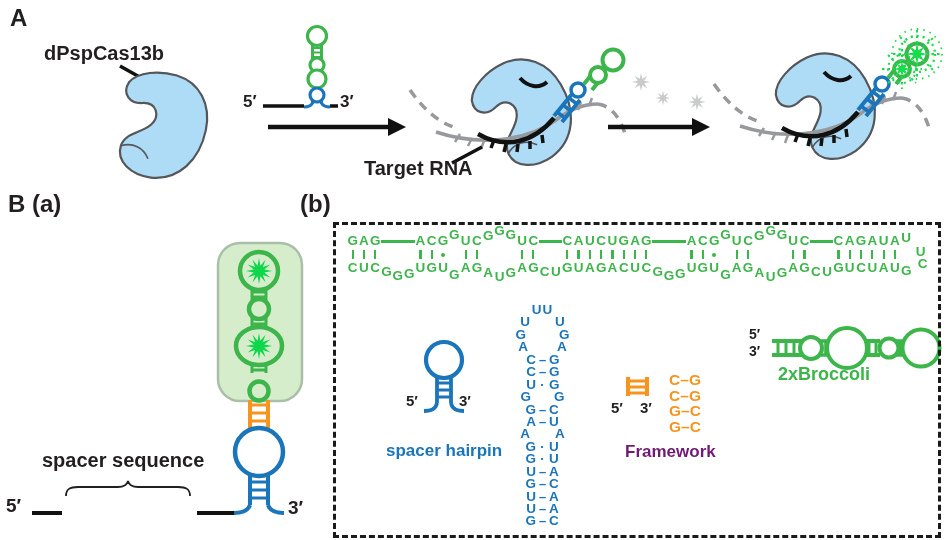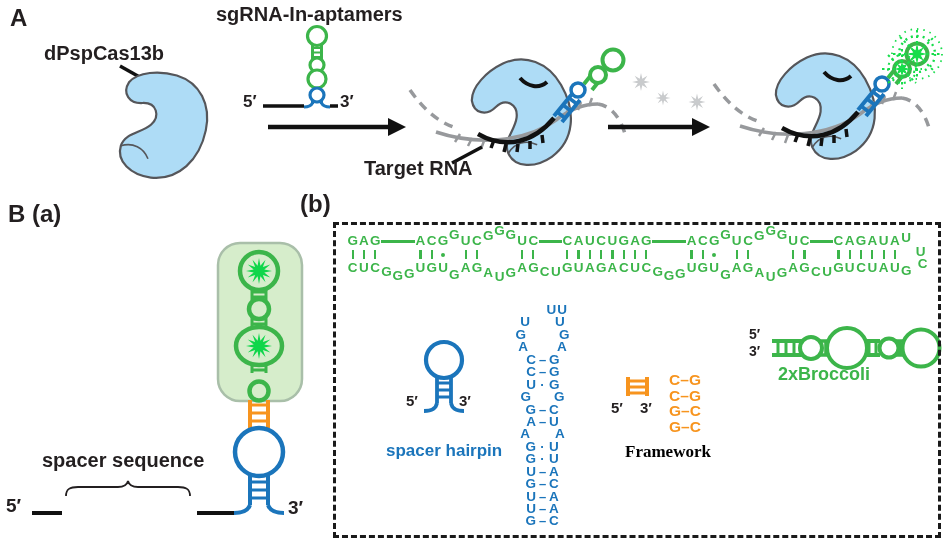--- a/index.html
+++ b/index.html
@@ -7,39 +7,39 @@
        font-family:"Liberation Sans","DejaVu Sans",sans-serif;font-weight:bold;color:#231f20;}
   .abs{position:absolute;white-space:nowrap;}
   #art{position:absolute;left:0;top:0;pointer-events:none;}
   
   .panel-lab{font-size:24px;}
   .lab20{font-size:20px;}
   .lab19{font-size:19px;}
   .lab17{font-size:17px;}
   .lab15{font-size:15px;}
   .lab14{font-size:14px;}
-  .blue{color:#1b75bb;} .green{color:#3cb54a;} .orange{color:#000000;font-family:Liberation Serif, serif;}
+  .blue{color:#1b75bb;} .green{color:#3cb54a;} .orange{color:#701a75;}
   
   #seq-units{position:absolute;left:347px;top:233px;display:flex;color:#3cb54a;}
   .sunit{width:11.3px;position:relative;display:flex;flex-direction:column;text-align:center;}
   .stop,.sbot{height:16px;line-height:16px;font-size:13.5px;display:block;}
   .smid{height:11px;display:flex;align-items:center;justify-content:center;}
   .sbar{width:2.2px;height:8.5px;background:#3cb54a;display:block;}
   .sdot{width:4px;height:4px;border-radius:50%;background:#3cb54a;display:block;}
   .sdash{position:absolute;left:-0.4px;right:-0.4px;top:7px;height:3.4px;background:#3cb54a;}
   .sloop{width:14px;}
   .sloop .la{position:absolute;left:4px;top:11px;font-size:13.5px;}
   .sloop .lb{position:absolute;left:6px;top:23px;font-size:13.5px;}
   
   #hp-rows{position:absolute;left:517px;top:304px;color:#1b75bb;font-size:13.5px;}
   .hp-row{display:flex;height:12.45px;line-height:12.45px;align-items:center;}
   .hp-l{width:19px;text-align:right;display:block;}
   .hp-m{width:13px;text-align:center;display:block;font-size:13px;}
   .hp-r{width:19px;text-align:left;display:block;}
-  .hp-arc{height:12.45px;line-height:12.45px;text-align:right;letter-spacing:1px;width:51px;}
+  .hp-arc{height:12.45px;line-height:12.45px;text-align:center;letter-spacing:1px;width:51px;}
   
   #fw-pairs{position:absolute;left:660px;top:372px;width:50px;color:#f7941e;
             font-size:15.5px;text-align:center;}
   #fw-pairs div{height:15.5px;line-height:15.5px;}
   
   #bbox{position:absolute;left:333px;top:222px;width:602px;height:310px;border:3.5px dashed #1a1a1a;}
 </style>
 </head>
 <body>
 
@@ -175,26 +175,25 @@
       <circle cx="847" cy="348" r="20" stroke-width="4" fill="#fff"></circle>
       <circle cx="889" cy="348" r="9.5" stroke-width="4" fill="#fff"></circle>
       <circle cx="921" cy="348" r="18.5" stroke-width="4" fill="#fff"></circle>
     </g>
   </svg>
 
   <div id="bbox"></div>
 
   <div class="abs panel-lab" style="left:10px;top:4px;">A</div>
   <div class="abs lab20" style="left:44px;top:42px;">dPspCas13b</div>
-  <div class="abs lab20" style="left:216px;top:3px;">sgRNA-In-aptamers</div>
   <div class="abs lab17" style="left:243px;top:92px;">5′</div>
   <div class="abs lab17" style="left:340px;top:92px;">3′</div>
   <div class="abs lab20" style="left:364px;top:157px;">Target RNA</div>
 
-  <div class="abs panel-lab" style="left:8px;top:200px;">B (a)</div>
+  <div class="abs panel-lab" style="left:8px;top:190px;">B (a)</div>
   <div class="abs panel-lab" style="left:300px;top:190px;">(b)</div>
 
 
   <div class="abs lab20" style="left:42px;top:449px;">spacer sequence</div>
   <div class="abs lab19" style="left:6px;top:495px;">5′</div>
   <div class="abs lab19" style="left:288px;top:497px;">3′</div>
 
   <div class="abs lab15" style="left:406px;top:392px;">5′</div>
   <div class="abs lab15" style="left:459px;top:392px;">3′</div>
   <div class="abs lab17 blue" style="left:386px;top:441px;">spacer hairpin</div>

